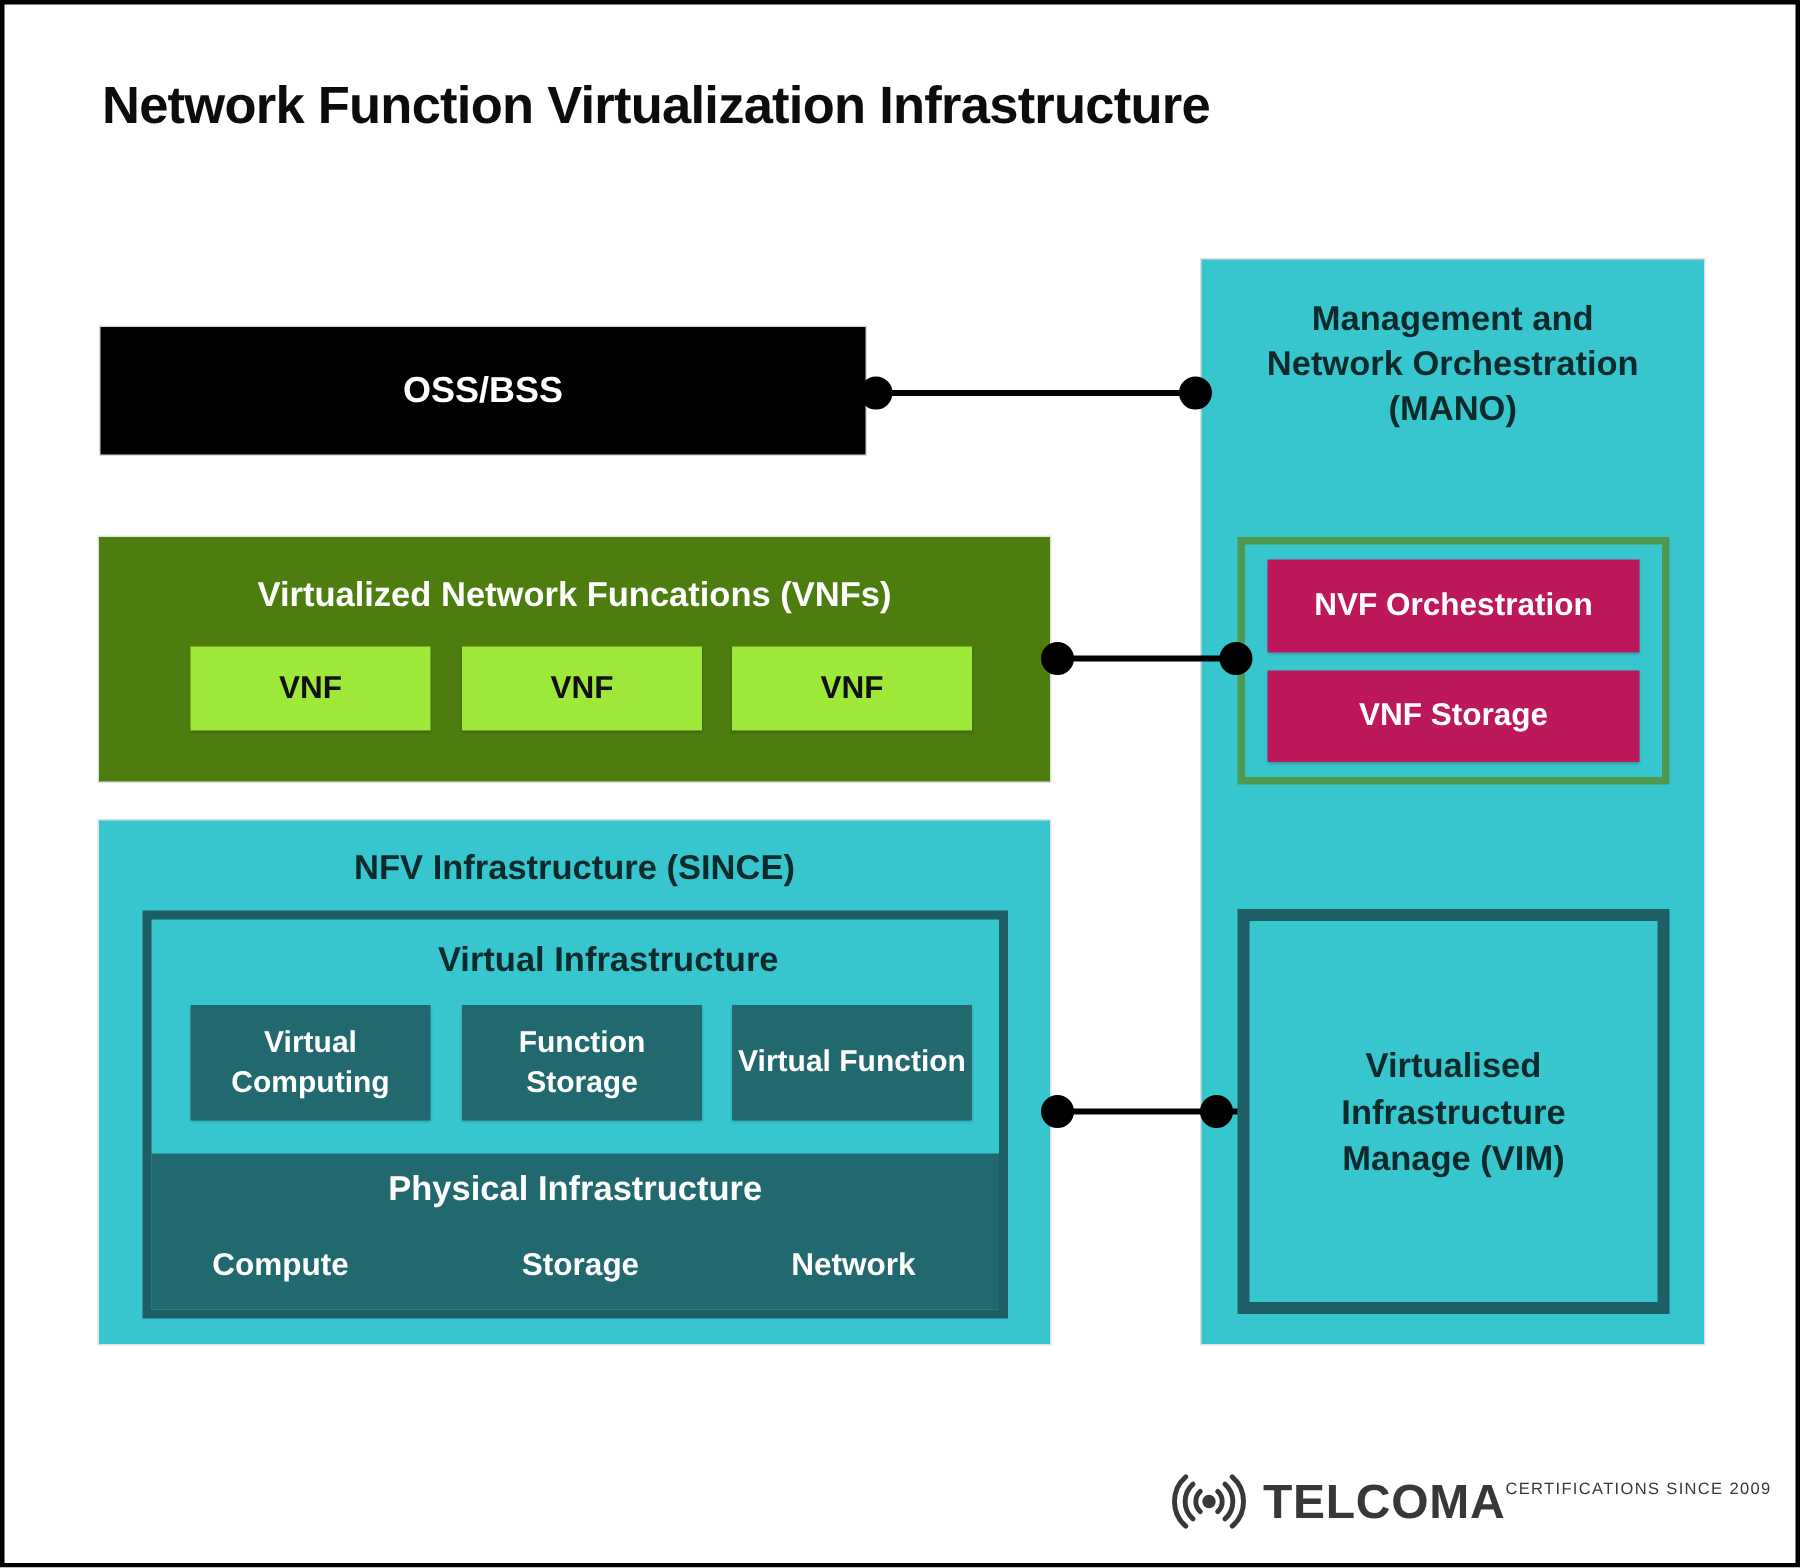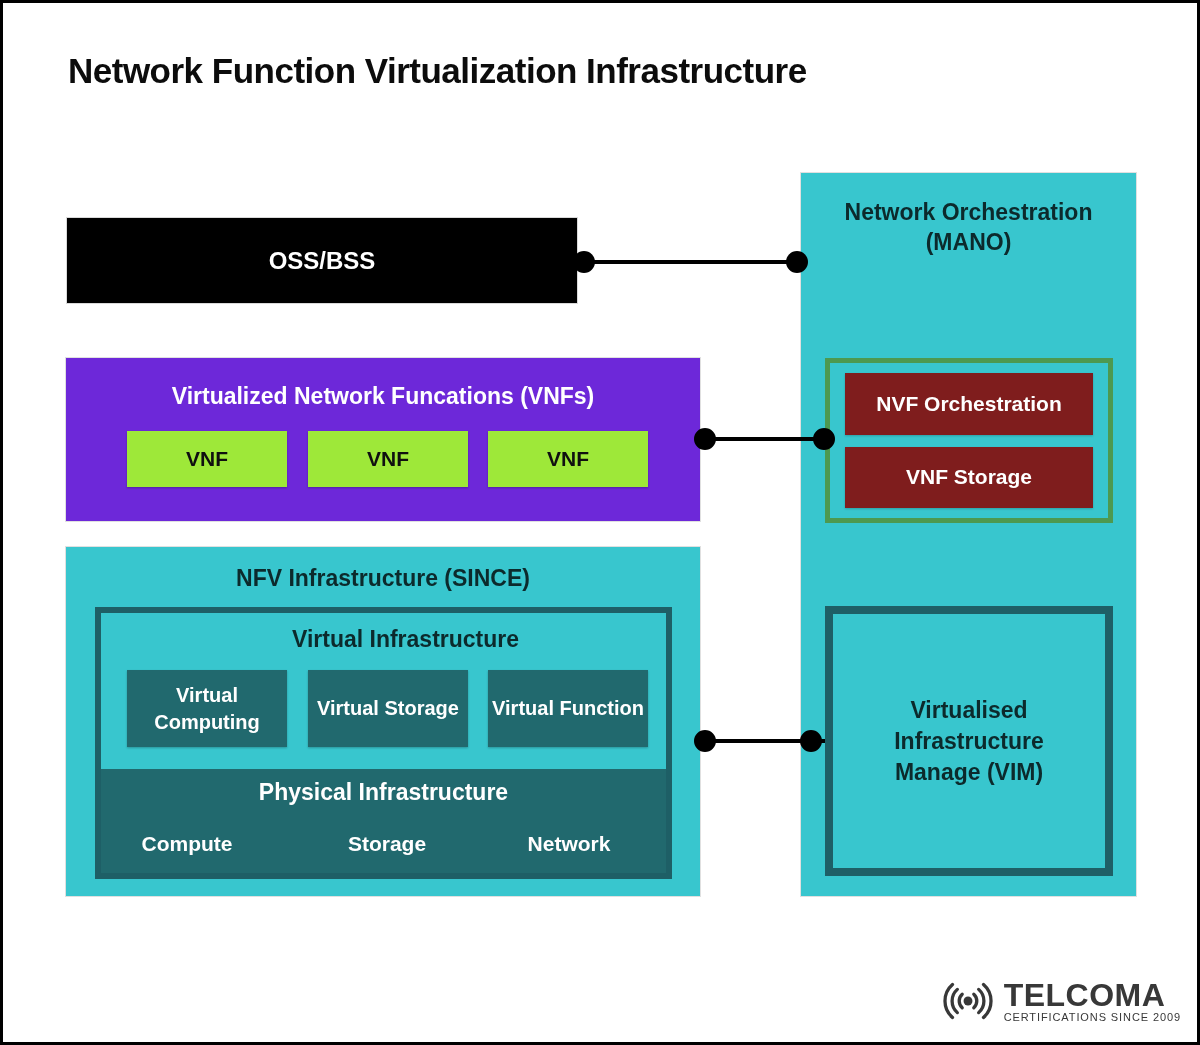--- a/index.html
+++ b/index.html
@@ -14,21 +14,21 @@
     font-size:35px;font-weight:700;color:#0c0c0c;letter-spacing:-0.5px;
   }
   
   .oss-box{
     position:absolute;left:64px;top:215px;width:510px;height:85px;
     background:#000;color:#fff;display:flex;align-items:center;justify-content:center;
     font-size:24px;font-weight:600;box-shadow:0 0 0 1px rgba(0,0,0,0.15);
   }
   .vnfs-box{
     position:absolute;left:63px;top:355px;width:634px;height:163px;
-    background:#6d28d9;box-shadow:0 0 0 1px rgba(0,0,0,0.12);
+    background:#4d7c0f;box-shadow:0 0 0 1px rgba(0,0,0,0.12);
   }
   .vnfs-title{
     margin-top:25px;text-align:center;color:#fff;font-size:23px;font-weight:600;
   }
   .vnf-item{
     position:absolute;top:73px;width:160px;height:56px;background:#9ee839;
     color:#101010;font-size:21px;font-weight:600;
     display:flex;align-items:center;justify-content:center;
     box-shadow:0 1px 2px rgba(0,0,0,0.25);
   }
@@ -75,39 +75,39 @@
   .mano-title{
     margin-top:24px;text-align:center;color:#0c2a2c;font-size:23px;font-weight:600;line-height:30px;
   }
   .orch-frame{
     position:absolute;left:24px;top:185px;width:288px;height:165px;
     border:5px solid #4d9950;background:#38c6ce;
     display:flex;flex-direction:column;justify-content:center;gap:12px;
     padding:10px 15px;
   }
   .orch-item{
-    height:62px;background:#7f1d1d;color:#fff;font-size:21px;font-weight:600;
+    height:62px;background:#be185d;color:#fff;font-size:21px;font-weight:600;
     display:flex;align-items:center;justify-content:center;
     box-shadow:0 1px 2px rgba(0,0,0,0.2);
   }
   .vim-box{
     position:absolute;left:24px;top:433px;width:288px;height:270px;
     border:8px solid #1e5f66;background:#38c6ce;
     display:flex;flex-direction:column;align-items:center;justify-content:center;
     color:#0c2a2c;font-size:23px;font-weight:600;line-height:31px;text-align:center;
   }
 
   
   .connectors{position:absolute;left:0;top:0;width:1200px;height:1045px;pointer-events:none;}
 
   
   .logo{
     position:absolute;right:16px;top:976px;display:flex;align-items:center;gap:5px;
   }
-  .logo-text{display:flex;flex-direction:column;align-items:flex-start;}
+  .logo-text{display:flex;flex-direction:row;align-items:flex-start;}
   .logo-name{
     font-size:32px;font-weight:700;color:#383838;letter-spacing:0.5px;line-height:30px;
   }
   .logo-tagline{
     font-size:11px;font-weight:400;color:#383838;letter-spacing:0.9px;margin-top:1px;
   }
 </style>
 </head>
 <body>
 
@@ -124,33 +124,34 @@
     <div class="vnf-item vnf-1">VNF</div>
     <div class="vnf-item vnf-2">VNF</div>
     <div class="vnf-item vnf-3">VNF</div>
   </div>
 
   <div class="nfvi-box">
     <div class="nfvi-title">NFV Infrastructure (SINCE)</div>
     <div class="vi-frame">
       <div class="vi-title">Virtual Infrastructure</div>
       <div class="vi-item vi-1">Virtual Computing</div>
-      <div class="vi-item vi-2">Virtual Storage</div>
+      <div class="vi-item vi-2">Function Storage</div>
       <div class="vi-item vi-3">Virtual Function</div>
       <div class="phys-section">
         <div class="phys-title">Physical Infrastructure</div>
         <span class="phys-item phys-1">Compute</span>
         <span class="phys-item phys-2">Storage</span>
         <span class="phys-item phys-3">Network</span>
       </div>
     </div>
   </div>
 
   <div class="mano-box">
     <div class="mano-title">
+      <div>Management and</div>
       <div>Network Orchestration</div>
       <div>(MANO)</div>
     </div>
     <div class="orch-frame">
       <div class="orch-item">NVF Orchestration</div>
       <div class="orch-item">VNF Storage</div>
     </div>
     <div class="vim-box">
       <div>Virtualised</div>
       <div>Infrastructure</div>

